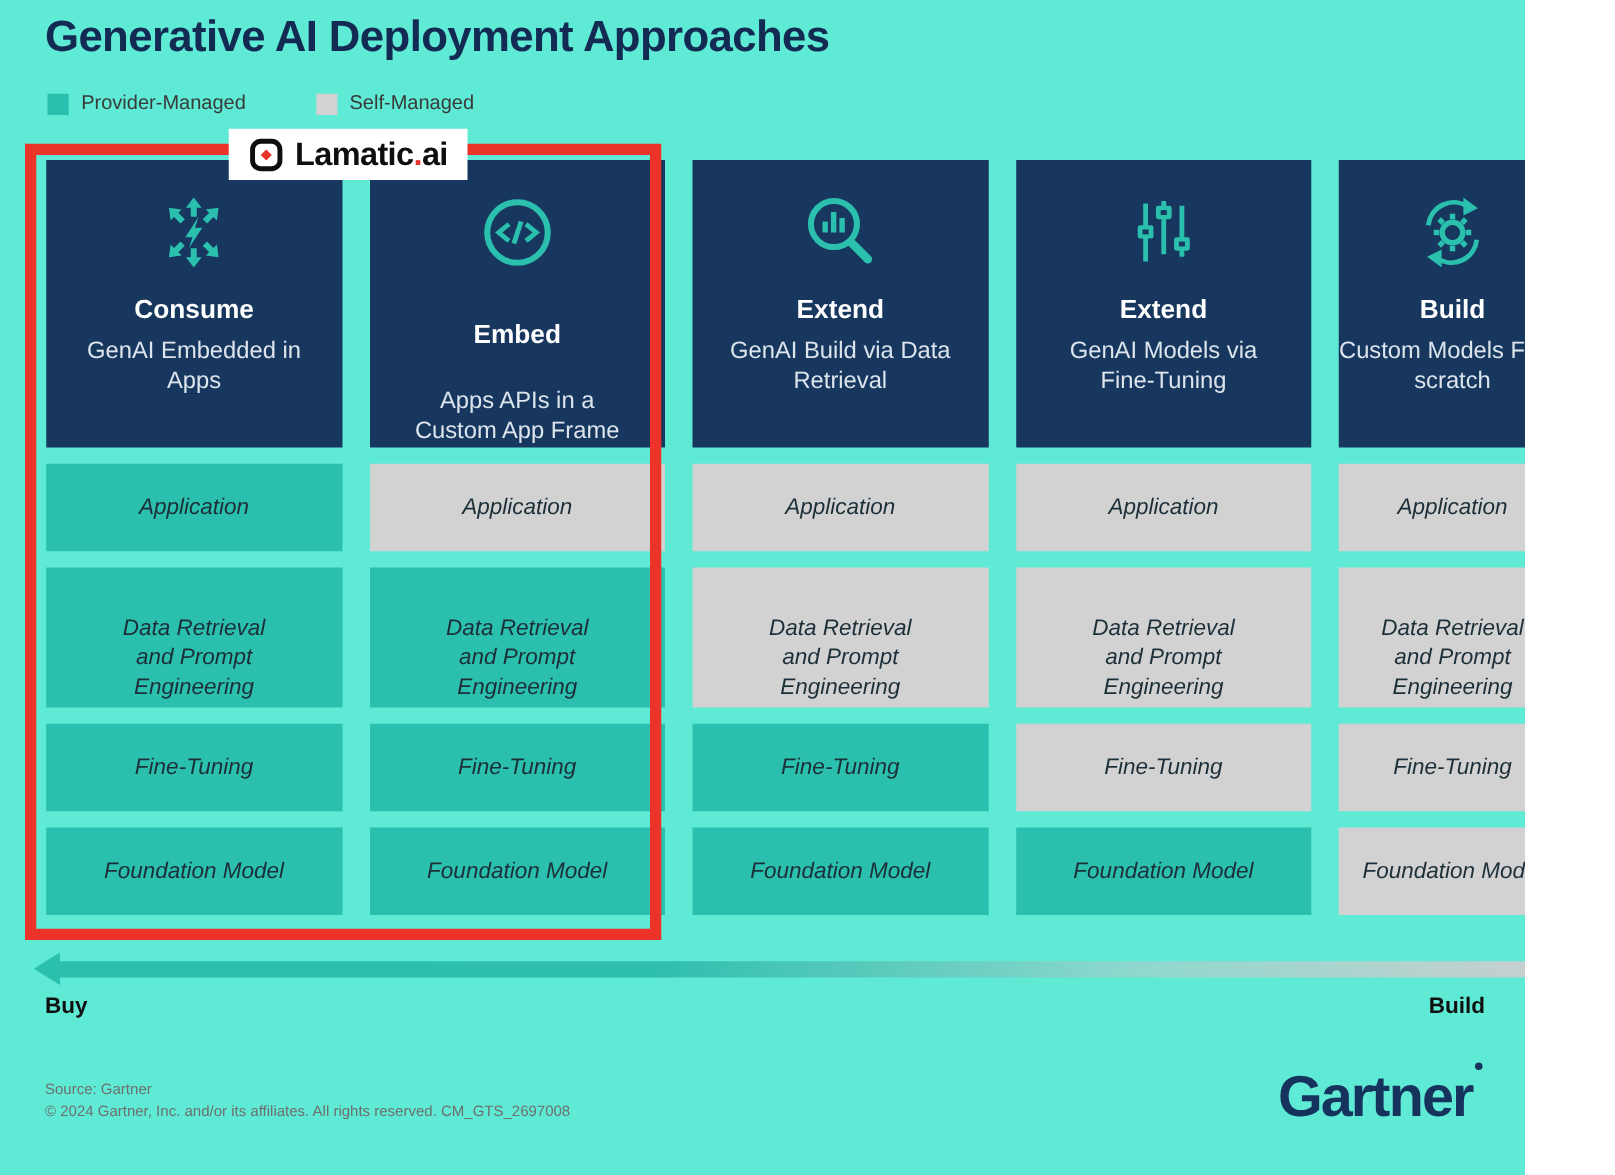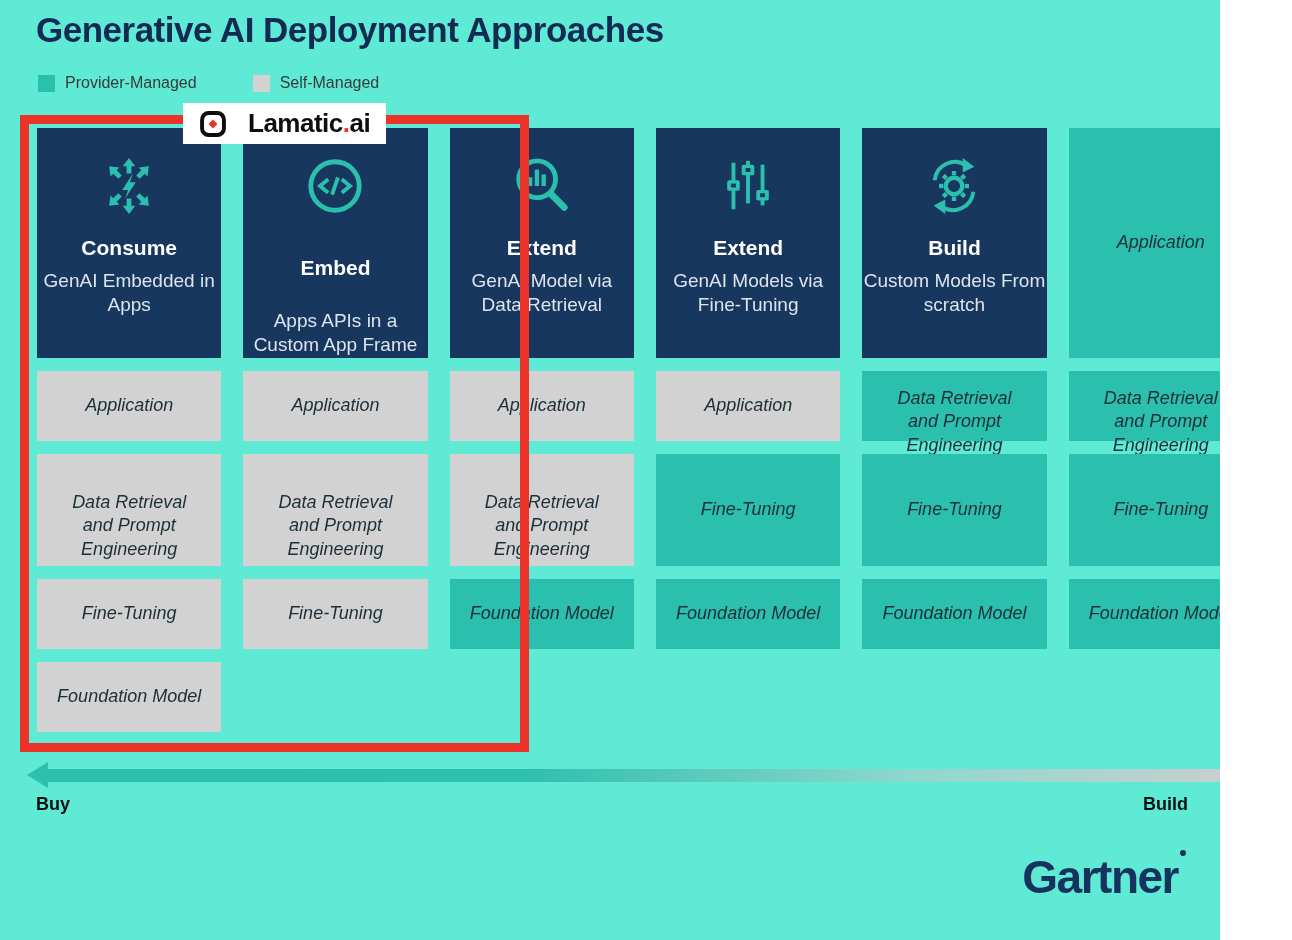--- a/index.html
+++ b/index.html
@@ -13,26 +13,26 @@
   .legend-item{display:flex;align-items:center;gap:10px;}
   .swatch{width:17px;height:17px;}
   .swatch.provider{background:#2BBFAD;}
   .swatch.self{background:#D2D2D2;}
   .legend-label{font-size:16px;color:#3A3A3A;}
 
   .red-frame{position:absolute;left:20px;top:115px;width:509px;height:637px;
              border:9px solid #EC3329;box-sizing:border-box;z-index:2;pointer-events:none;}
 
   .lamatic{position:absolute;left:183px;top:103px;height:41px;padding:0 16px;
-           background:#fff;display:flex;align-items:center;gap:21px;z-index:3;}
+           background:#fff;display:flex;align-items:center;gap:9px;z-index:3;}
   .lamatic-text{font-size:26px;font-weight:800;color:#0E0E0E;letter-spacing:-0.5px;}
   .lamatic-dot{color:#E8332B;}
 
   .grid{position:absolute;left:37px;top:128px;width:1216px;z-index:1;
-        display:grid;grid-template-columns:repeat(6,1fr);
+        display:grid;grid-template-columns:repeat(4,1fr);
         grid-template-rows:230px 70px 112px 70px 70px;
         column-gap:22px;row-gap:13px;}
 
   .header{background:#17375F;display:flex;flex-direction:column;align-items:center;
           padding-top:20px;box-sizing:border-box;}
   .icon-box{height:76px;display:flex;align-items:center;justify-content:center;}
   .h-title{font-size:21px;font-weight:700;color:#FFFFFF;margin-top:12px;}
   .h-sub{font-size:19px;color:#DCE4EC;margin-top:9px;text-align:center;
          line-height:1.28;max-width:182px;}
 
@@ -131,21 +131,21 @@
       <div class="icon-box">
         <svg width="62" height="62" viewBox="0 0 64 64">
           <circle class="tstroke" cx="27" cy="25" r="19" stroke-width="5"></circle>
           <line class="tstroke" x1="41" y1="40" x2="55" y2="54" stroke-width="7" stroke-linecap="round"></line>
           <rect class="tfill" x="17.5" y="23" width="4.5" height="9"></rect>
           <rect class="tfill" x="24.5" y="15" width="4.5" height="17"></rect>
           <rect class="tfill" x="31.5" y="20" width="4.5" height="12"></rect>
         </svg>
       </div>
       <div class="h-title">Extend</div>
-      <div class="h-sub">GenAI Model via Data Retrieval</div>
+      <div class="h-sub">GenAI Build via Data Retrieval</div>
     </div>
 
     <div class="header" style="grid-column:4;grid-row:1;">
       <div class="icon-box">
         <svg width="62" height="62" viewBox="0 0 64 64">
           <line class="tstroke" x1="17" y1="8" x2="17" y2="56" stroke-width="4"></line>
           <line class="tstroke" x1="32" y1="6" x2="32" y2="50" stroke-width="4"></line>
           <line class="tstroke" x1="47" y1="10" x2="47" y2="52" stroke-width="4"></line>
           <rect class="tfill" x="10.5" y="26" width="13" height="11" rx="2"></rect>
           <rect x="14.5" y="29.5" width="5" height="4" fill="#17375F"></rect>
@@ -247,19 +247,23 @@
         <span>Foundation Model</span>
       </div>
   </div>
 
   <div class="axis-head left"></div>
   <div class="axis-bar"></div>
   <div class="axis-head right"></div>
   <div class="axis-label left">Buy</div>
   <div class="axis-label right">Build</div>
 
+  <div class="footer-src">
+    <div>Source: Gartner</div>
+    <div>© 2024 Gartner, Inc. and/or its affiliates. All rights reserved. CM_GTS_2697008</div>
+  </div>
 
   <div class="gartner-logo">
     <span>Gartner</span>
     <span class="logo-dot"></span>
   </div>
 
 </div>
 
 </body></html>

